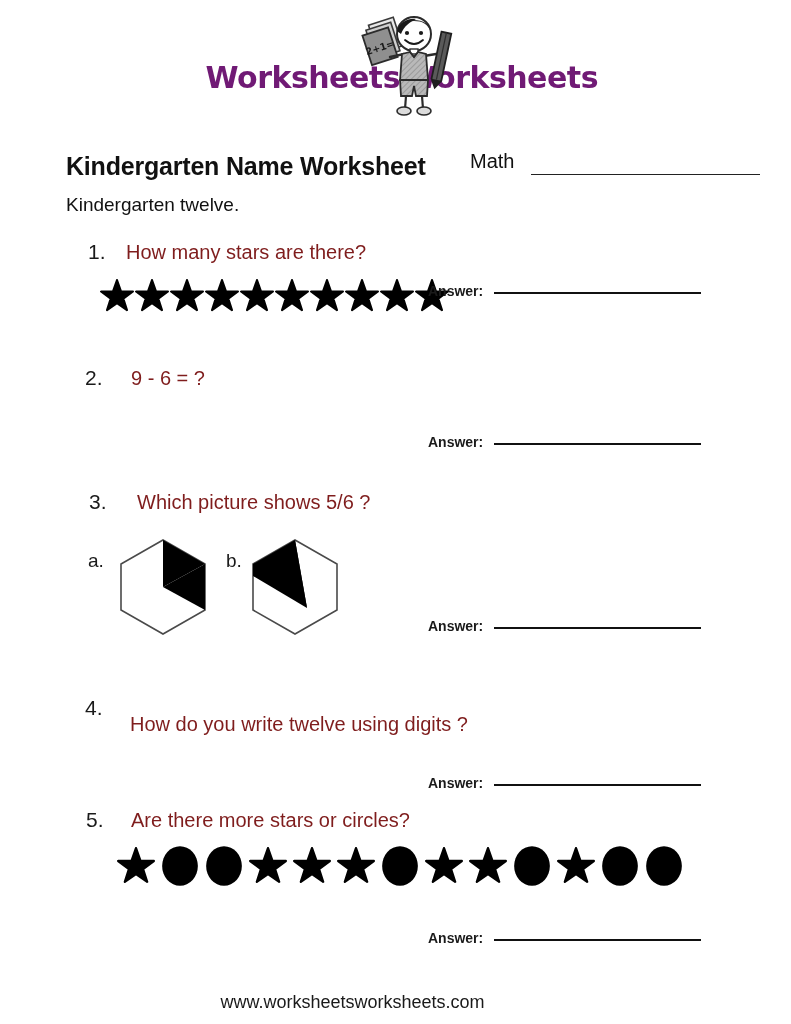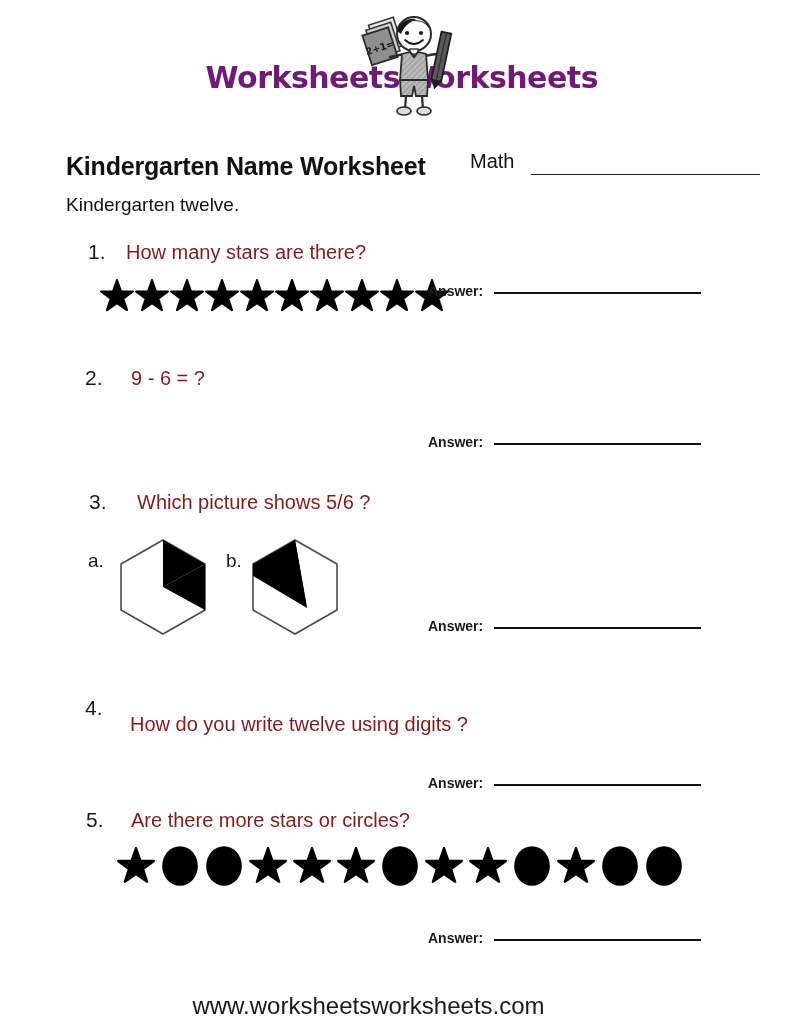--- a/index.html
+++ b/index.html
@@ -128,25 +128,25 @@
     font-size: 19px;
     color: #1a1a1a;
   }
   .hex {
     position: absolute;
   }
 
   
   .footer {
     position: absolute;
-    left: 16px;
+    left: 0;
     top: 992px;
     width: 705px;
     text-align: center;
-    font-size: 24px;
+    font-size: 18px;
     color: #1a1a1a;
   }
 </style>
 </head>
 <body>
 
 <div class="logo-band">
   <div class="logo-inner">
 
     <div class="logo-word left">Worksheets</div>

